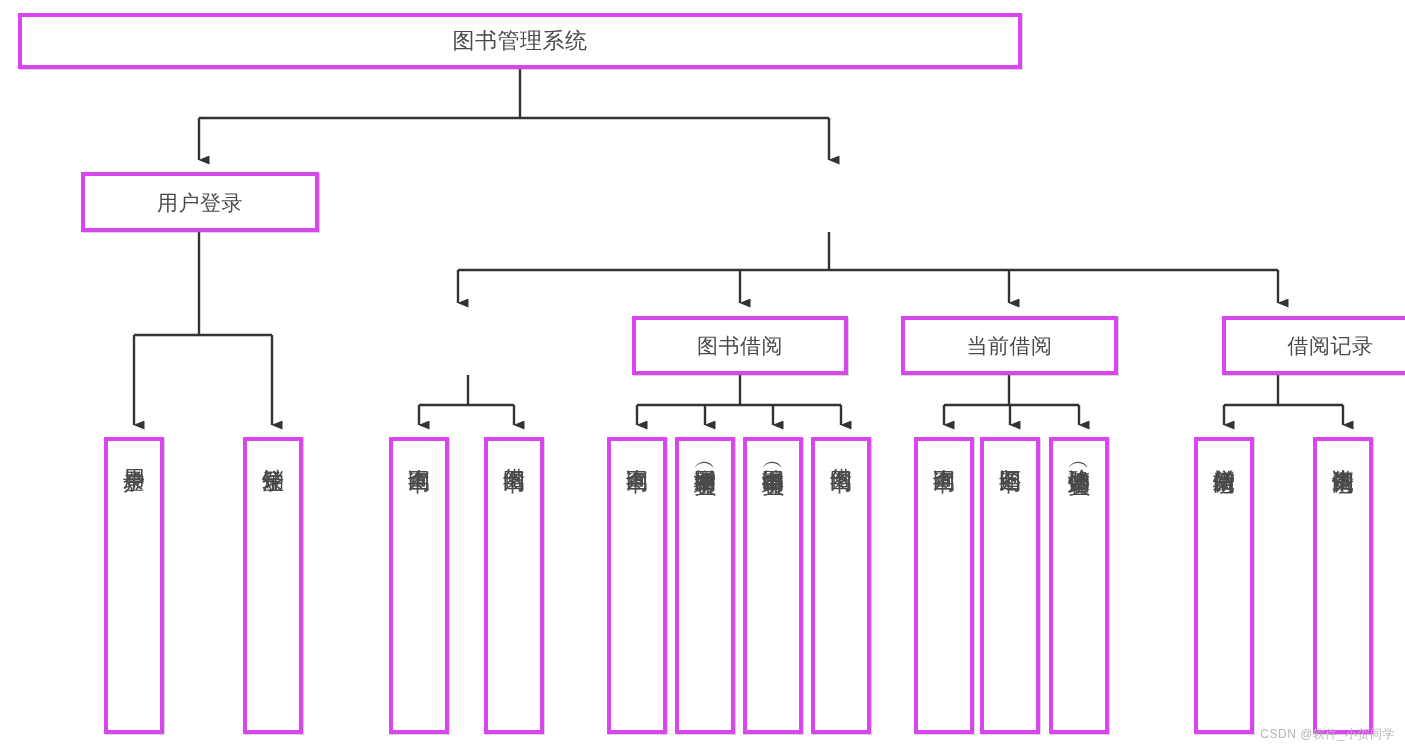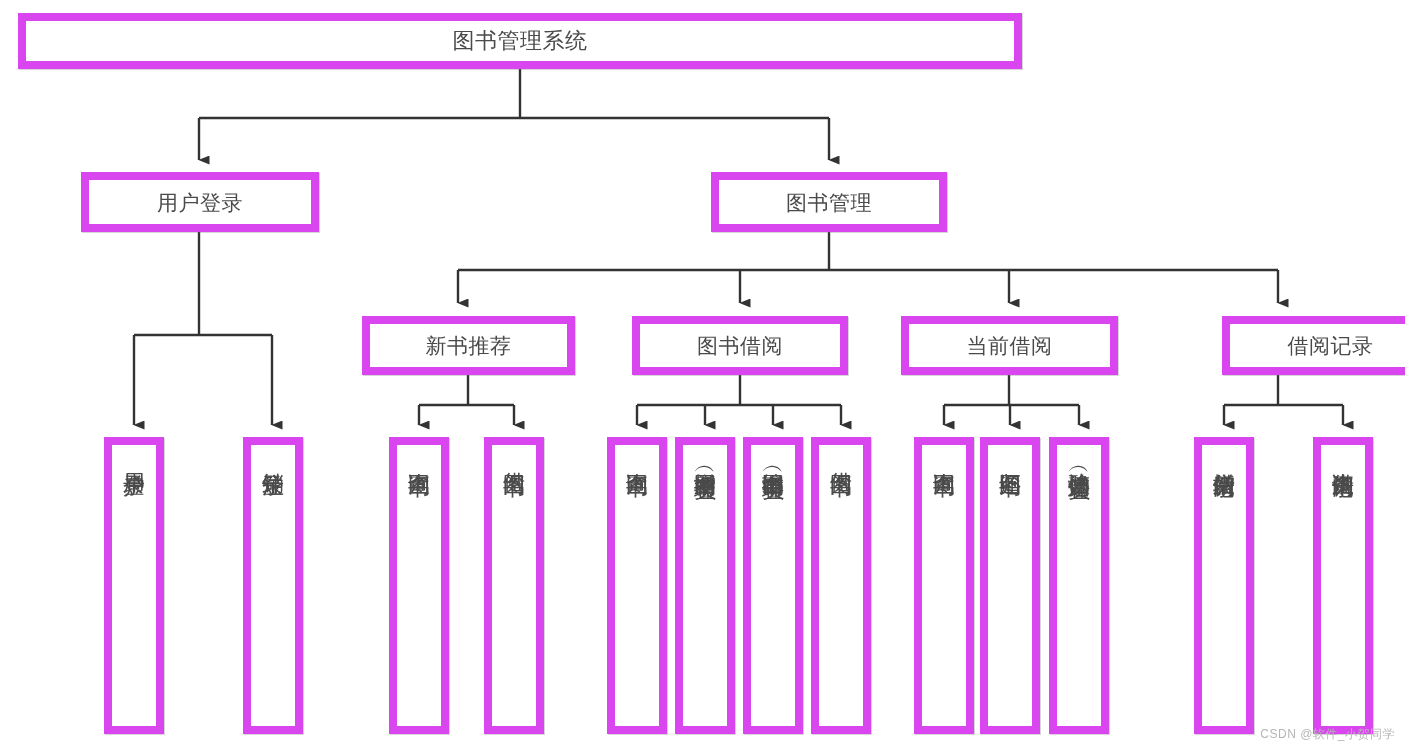--- a/index.html
+++ b/index.html
@@ -22,21 +22,21 @@
     position: absolute;
     left: 0;
     top: 0;
     width: 1405px;
     height: 747px;
     pointer-events: none;
   }
   .node {
     position: absolute;
     box-sizing: border-box;
-    border: 8px solid #d946ef;
+    border: 4px solid #d946ef;
     background: #ffffff;
     display: flex;
     align-items: center;
     justify-content: center;
     color: #4a4a4a;
     box-shadow: 1px 1px 0 rgba(120,120,120,0.30);
   }
   .node-label {
     display: block;
     color: #4a4a4a;
@@ -134,27 +134,21 @@
   </svg>
 
   <div class="node h root" style="left:18px; top:13px; width:1004px; height:56px;">
     <span class="node-label">图书管理系统</span>
   </div>
 
   <div class="node h" style="left:81px; top:172px; width:238px; height:60px;">
     <span class="node-label">用户登录</span>
   </div>
 
-  <div class="node h" style="left:711px; top:172px; width:236px; height:60px;">
-    <span class="node-label">图书管理</span>
-  </div>
-
-  <div class="node h" style="left:362px; top:316px; width:213px; height:59px;">
-    <span class="node-label">新书推荐</span>
-  </div>
+
 
   <div class="node h" style="left:901px; top:316px; width:217px; height:59px;">
     <span class="node-label">当前借阅</span>
   </div>
 
   <div class="node h" style="left:632px; top:316px; width:216px; height:59px;">
     <span class="node-label">图书借阅</span>
   </div>
 
   <div class="node h" style="left:1222px; top:316px; width:217px; height:59px;">

